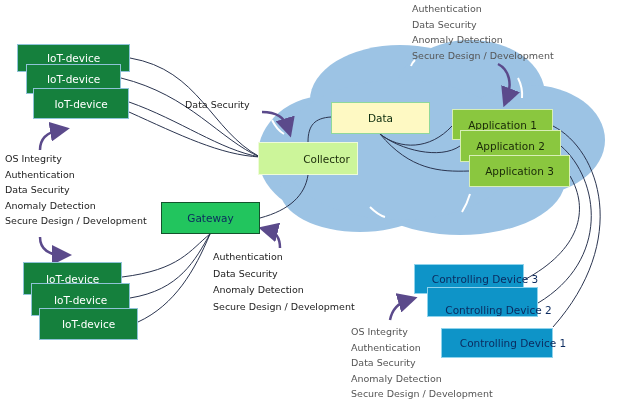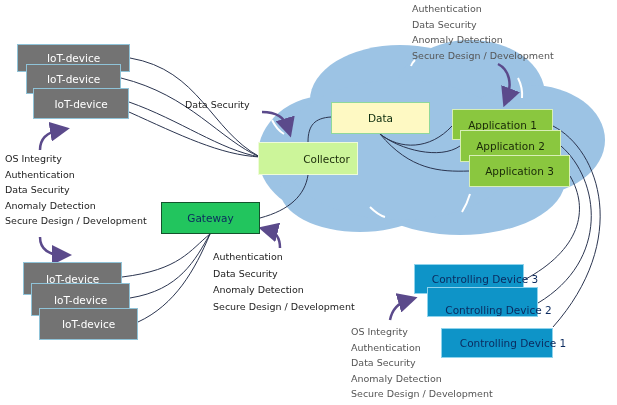--- a/index.html
+++ b/index.html
@@ -1,19 +1,19 @@
 <!DOCTYPE html>
 <html><head>
 <meta charset="utf-8">
 <style>
   html,body{margin:0;padding:0;background:#fff;}
   body{width:617px;height:405px;position:relative;overflow:hidden;font-family:"DejaVu Sans","Liberation Sans",sans-serif;}
   svg.bg{position:absolute;left:0;top:0;}
   .box{position:absolute;box-sizing:border-box;display:flex;align-items:center;justify-content:center;font-size:10.5px;white-space:nowrap;}
-  .iot{background:#737373;border:1px solid #8fc3d8;color:#fff;}
+  .iot{background:#15803d;border:1px solid #8fc3d8;color:#fff;}
   .ctrl{background:#0e94c8;border:1px solid #8fd3ec;color:#0b2a5e;padding-left:32px;}
   .app{background:#8ac73f;border:1px solid #d8efb7;color:#1a2a08;}
   .data{background:#fef9c3;border:1px solid #8fd89a;color:#0a2a0a;}
   .coll{background:#ccf59a;border:1px solid #eefbd9;color:#1a2a08;}
   .gw{background:#22c55e;border:1px solid #14532d;color:#0b2a5e;}
   .lbl{position:absolute;font-size:9.5px;line-height:15.5px;white-space:nowrap;}
   .lbl div{height:15.5px;}
   .grey{color:#555;}
   .dark{color:#222;}
 </style>

